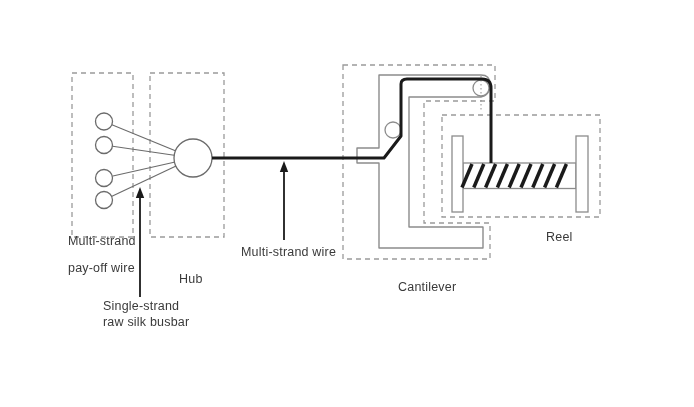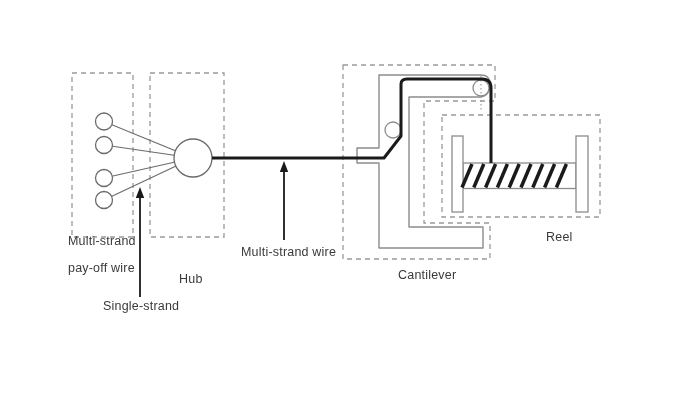--- a/index.html
+++ b/index.html
@@ -74,15 +74,16 @@
       <line x1="284" y1="240" x2="284" y2="172" style="stroke:var(--c-wire)" stroke-width="1.8"></line>
       <polygon points="284,161 279.8,172 288.2,172" style="fill:var(--c-wire)"></polygon>
     </g>
   </svg>
 
   <div class="lbl" style="left:68px;top:234px">Multi-strand</div>
   <div class="lbl" style="left:68px;top:261px">pay-off wire</div>
   <div class="lbl" style="left:179px;top:272px">Hub</div>
   <div class="lbl" style="left:103px;top:299px">Single-strand</div>
   <div class="lbl" style="left:241px;top:245px">Multi-strand wire</div>
-  <div class="lbl" style="left:398px;top:268px">Cantilever</div>
+  <div class="lbl" style="left:103px;top:315px">raw silk busbar</div>
+  <div class="lbl" style="left:398px;top:280px">Cantilever</div>
   <div class="lbl" style="left:546px;top:230px">Reel</div>
 </div>
 
 </body></html>

